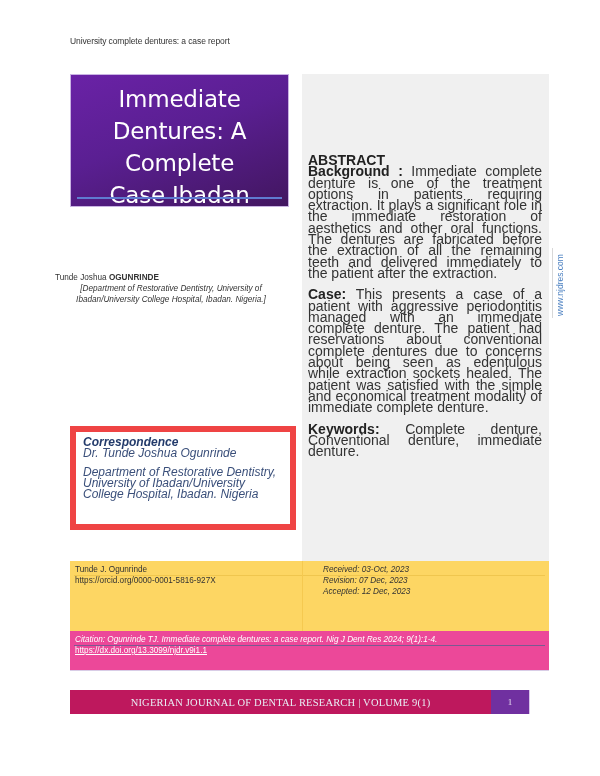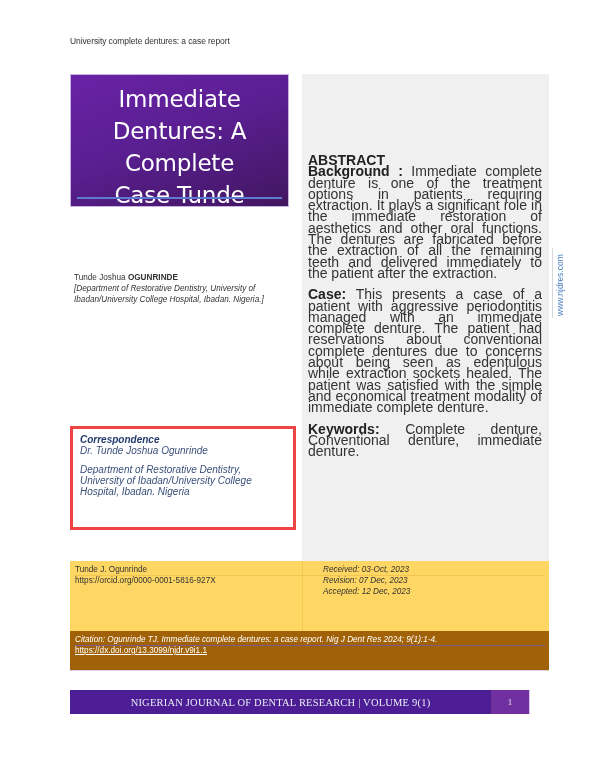--- a/index.html
+++ b/index.html
@@ -17,67 +17,67 @@
     border: 1px solid #c9b3e3; box-sizing: border-box;
   }
   .title-text {
     position: absolute; left: 0; right: 0; top: 8px; text-align: center;
     color: #ffffff; font-size: 23px; line-height: 32px; font-weight: normal;
     font-family: "DejaVu Sans", sans-serif; letter-spacing: -0.2px;
   }
   .title-rule {
     position: absolute; left: 6px; right: 6px; bottom: 7px; height: 2px; background: #5f7bd0;
   }
-  .author-block { left: 74px; top: 272px; width: 232px; font-size: 8.2px; line-height: 11px; color: #333; }
+  .author-block { left: 55px; top: 272px; width: 232px; font-size: 8.2px; line-height: 11px; color: #333; }
   .author-block b { font-weight: bold; }
-  .author-aff { font-style: italic; }
+  .author-aff { font-style: italic; text-align: center; }
   .abstract-col {
     left: 302px; top: 74px; width: 247px; height: 487px; background: #f0f0f0;
   }
   .abstract-inner {
     position: absolute; left: 6px; right: 7px; top: 81px; font-size: 14px; line-height: 11.3px;
     color: #333; text-align: justify;
   }
   .abstract-inner .h { font-weight: bold; color: #222; }
   .abstract-inner p { margin: 0 0 10px 0; }
   .sidebar-url {
     left: 552px; top: 248px; width: 14px; height: 70px;
     border-left: 1px solid #d8d8d8;
   }
   .sidebar-url span {
     position: absolute; left: 2px; top: 68px; transform-origin: 0 0; transform: rotate(-90deg);
     font-size: 8.5px; color: #4a7fc0; white-space: nowrap;
   }
   .corr-box {
     left: 70px; top: 426px; width: 226px; height: 104px; box-sizing: border-box;
-    border: 3px solid #ef4444; background: #fff; padding: 5px 7px;
-    font-size: 10px; line-height: 11px; color: #3a4f7a; font-style: italic;
+    border: 6px solid #ef4444; background: #fff; padding: 5px 7px;
+    font-size: 12px; line-height: 11px; color: #3a4f7a; font-style: italic;
   }
   .corr-box .lbl { font-weight: bold; color: #233b6b; }
   .corr-box .gap { height: 8px; }
   .corr-box .email-val { font-style: normal; color: #3a4f7a; }
   .yellow-band {
     left: 70px; top: 561px; width: 479px; height: 84px; background: #fdd663;
   }
   .yellow-left { position: absolute; left: 5px; top: 3px; font-size: 8.2px; line-height: 11px; color: #333; }
   .yellow-right { position: absolute; left: 238px; top: 3px; font-size: 8.2px; line-height: 11px; color: #333; font-style: italic; margin-left: 15px; }
   .yellow-line { position: absolute; left: 4px; right: 4px; top: 14px; height: 1px; background: #f0c64e; }
   .yellow-divider { position: absolute; left: 232px; top: 0; bottom: 0; width: 1px; background: #f5c950; }
   .citation-band {
-    left: 70px; top: 631px; width: 479px; height: 39px; background: #a16207;
+    left: 70px; top: 631px; width: 479px; height: 39px; background: #ec4899;
     border-bottom: 1px solid #d9cde6;
   }
   .citation-text {
     position: absolute; left: 5px; top: 3px; right: 5px; font-size: 8.2px; line-height: 11px; color: #fff;
     font-style: italic;
   }
   .citation-link { font-style: normal; text-decoration: underline; color: #fff; font-size: 8.2px; }
   .citation-rule { position: absolute; left: 4px; right: 4px; top: 14px; height: 1px; background: #7a5a92; }
   .footer-bar {
-    left: 70px; top: 690px; width: 421px; height: 24px; background: #4c1d95;
+    left: 70px; top: 690px; width: 421px; height: 24px; background: #be185d;
     display: flex; align-items: center; justify-content: center; text-align: right;
   }
   .footer-title {
     color: #e8eef5; font-family: "Liberation Serif", "DejaVu Serif", serif; font-size: 10.5px; letter-spacing: 0.2px;
   }
   .page-box {
     left: 491px; top: 690px; width: 38px; height: 24px; background: #7030a0;
     display: flex; align-items: center; justify-content: center;
     border-right: 1px solid #d9c6ea;
   }
@@ -86,21 +86,21 @@
 </head>
 <body>
 
 <div class="abs running-header">University complete dentures: a case report</div>
 
 <div class="abs title-box">
   <div class="title-text">
     <div>Immediate</div>
     <div>Dentures:  A</div>
     <div>Complete</div>
-    <div>Case Tunde</div>
+    <div>Case Ibadan</div>
   </div>
   <div class="title-rule"></div>
 </div>
 
 <div class="abs author-block">
   <div>
     <span>Tunde Joshua</span>
     <b>OGUNRINDE</b>
   </div>
   <div class="author-aff">[Department of Restorative Dentistry, University of Ibadan/University College Hospital, Ibadan. Nigeria.]</div>

